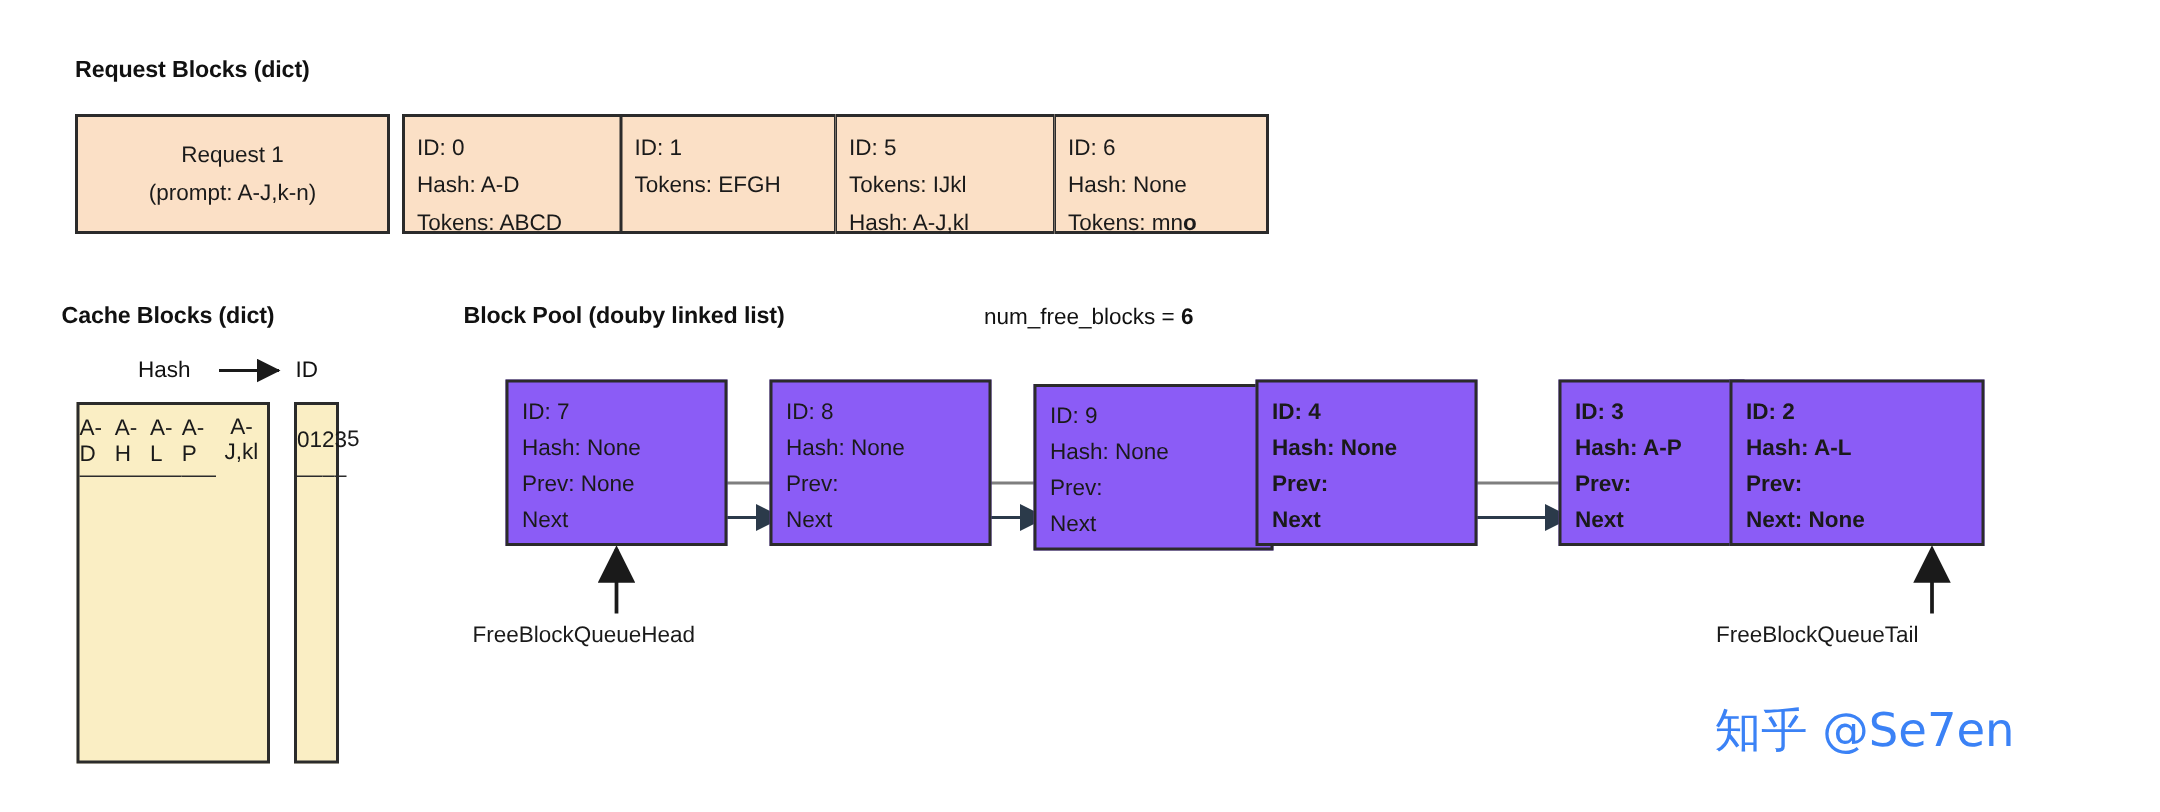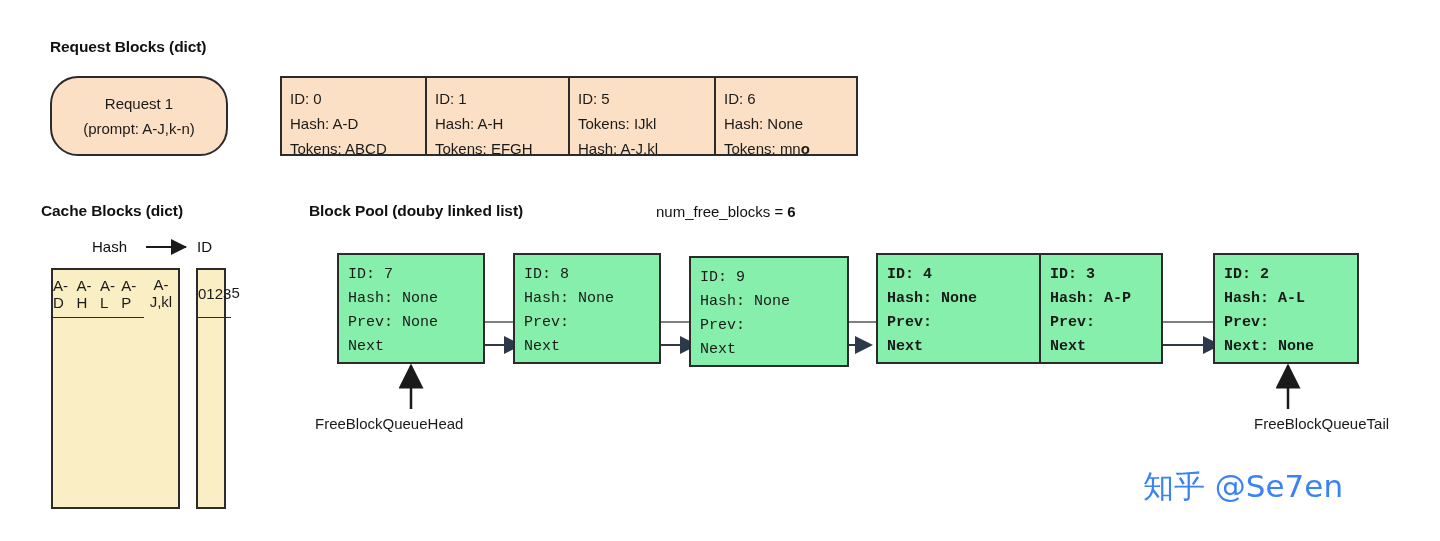--- a/index.html
+++ b/index.html
@@ -87,26 +87,25 @@
     font-size: 15px;
     color: #1a1a1a;
     border-bottom: 1px solid #2b2b2b;
   }
   .cache-cell:last-child { border-bottom: none; text-align: center; }
 
   
   .node {
     box-sizing: border-box;
     border: 2px solid #2b2b2b;
-    background: #86efac;
+    background: #8b5cf6;
     padding: 8px 0 0 9px;
     font-size: 15px;
     line-height: 24px;
     color: #1a1a1a;
-    font-family: Liberation Mono, monospace;
   }
   .node.bold { font-weight: bold; }
   .node .row { white-space: nowrap; }
 
   
   .queue-label {
     font-size: 15px;
     color: #1a1a1a;
     white-space: nowrap;
   }
@@ -171,36 +170,35 @@
     <g>
       <line x1="411" y1="409" x2="411" y2="366" stroke="#1a1a1a" stroke-width="2.5" marker-end="url(#arrow-up)"></line>
     </g>
     <g>
       <line x1="1288" y1="409" x2="1288" y2="366" stroke="#1a1a1a" stroke-width="2.5" marker-end="url(#arrow-up)"></line>
     </g>
   </svg>
 
   <div class="abs section-title" style="left:50px; top:38px;">Request Blocks (dict)</div>
 
-  <div class="abs req-box centered" style="left:50px; top:76px; width:178px; height:80px;border-radius:28px;">
+  <div class="abs req-box centered" style="left:50px; top:76px; width:210px; height:80px;">
     <div class="row">Request 1</div>
     <div class="row">(prompt: A-J,k-n)</div>
   </div>
 
-  <div class="abs req-group" style="left:280px; top:76px; height:80px;">
+  <div class="abs req-group" style="left:268px; top:76px; height:80px;">
 
     <div class="req-box listed" style="width:146px; height:80px;">
       <div class="row">ID: 0</div>
       <div class="row">Hash: A-D</div>
       <div class="row"><span>Tokens: </span><span>ABCD</span><b></b></div>
     </div>
 
     <div class="req-box listed" style="width:143px; height:80px;">
       <div class="row">ID: 1</div>
-      <div class="row">Hash: A-H</div>
       <div class="row"><span>Tokens: </span><span>EFGH</span><b></b></div>
     </div>
 
     <div class="req-box listed" style="width:146px; height:80px;">
       <div class="row">ID: 5</div>
       <div class="row"><span>Tokens: </span><span>IJkl</span><b></b></div>
       <div class="row">Hash: A-J,kl</div>
     </div>
 
     <div class="req-box listed" style="width:143px; height:80px;">
@@ -249,39 +247,39 @@
     <div class="row">Next</div>
   </div>
 
   <div class="abs node" style="left:689px; top:256px; width:160px; height:111px;">
     <div class="row">ID: 9</div>
     <div class="row">Hash: None</div>
     <div class="row">Prev:</div>
     <div class="row">Next</div>
   </div>
 
-  <div class="abs node bold" style="left:876px; top:253px; width:172px; height:111px;">
+  <div class="abs node bold" style="left:837px; top:253px; width:148px; height:111px;">
     <div class="row">ID: 4</div>
     <div class="row">Hash: None</div>
     <div class="row">Prev:</div>
     <div class="row">Next</div>
   </div>
 
   <div class="abs node bold" style="left:1039px; top:253px; width:124px; height:111px;">
     <div class="row">ID: 3</div>
     <div class="row">Hash: A-P</div>
     <div class="row">Prev:</div>
     <div class="row">Next</div>
   </div>
 
-  <div class="abs node bold" style="left:1213px; top:253px; width:146px; height:111px;">
+  <div class="abs node bold" style="left:1153px; top:253px; width:170px; height:111px;">
     <div class="row">ID: 2</div>
     <div class="row">Hash: A-L</div>
     <div class="row">Prev:</div>
     <div class="row">Next: None</div>
   </div>
 
   <div class="abs queue-label" style="left:315px; top:415px;">FreeBlockQueueHead</div>
-  <div class="abs queue-label" style="left:1254px; top:415px;">FreeBlockQueueTail</div>
+  <div class="abs queue-label" style="left:1144px; top:415px;">FreeBlockQueueTail</div>
 
   <div class="abs watermark" style="left:1143px; top:466px;">知乎 @Se7en</div>
 
 </div>
 
 </body></html>

